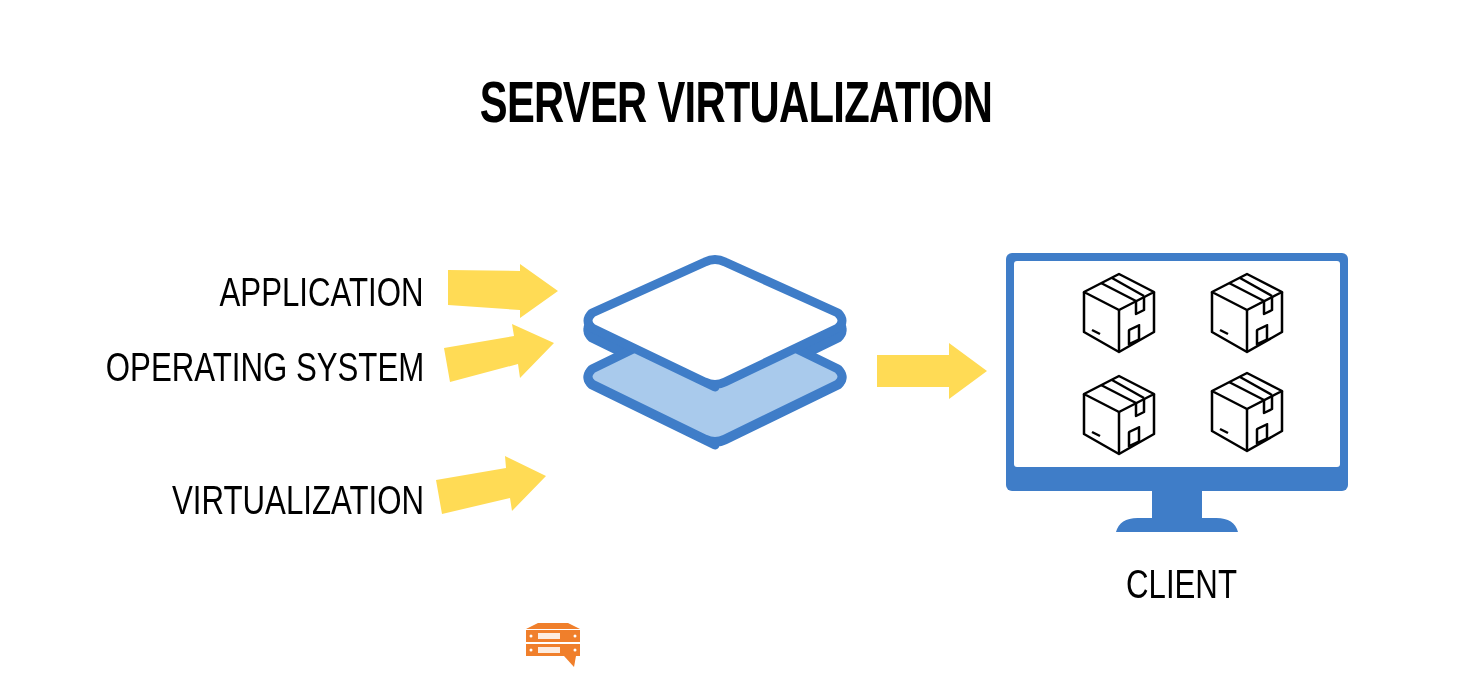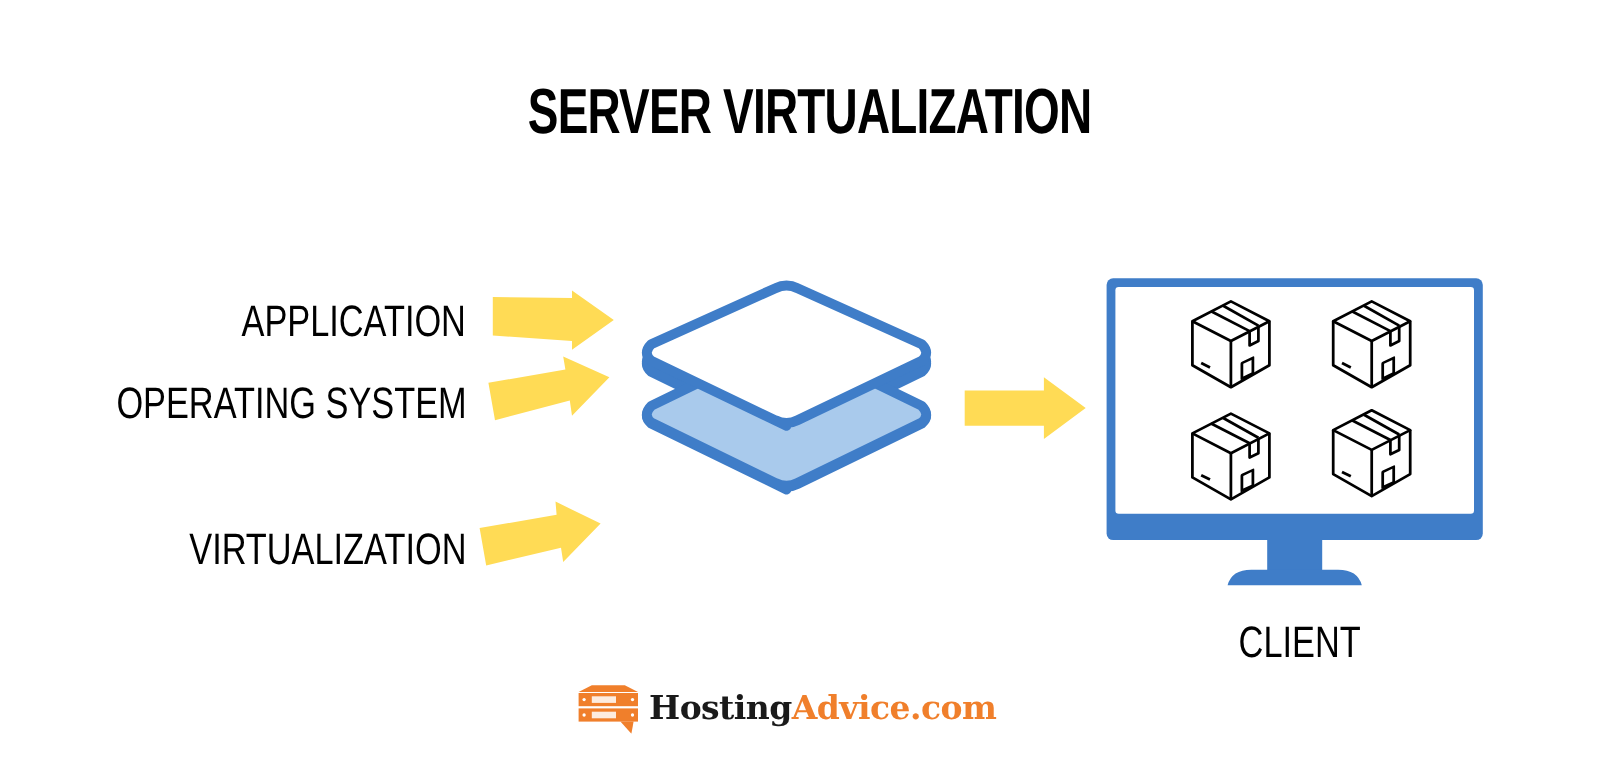--- a/index.html
+++ b/index.html
@@ -94,16 +94,13 @@
     <rect x="2" y="9" width="54" height="12" fill="#f07f2b"></rect>
     <rect x="2" y="23" width="54" height="12" fill="#f07f2b"></rect>
     <polygon points="40,35 52,35 50,46" fill="#f07f2b"></polygon>
     <rect x="14" y="12" width="22" height="6" fill="#ffffff" opacity="0.85"></rect>
     <rect x="14" y="26" width="22" height="6" fill="#ffffff" opacity="0.85"></rect>
     <circle cx="7" cy="15" r="1.5" fill="#fff"></circle>
       <circle cx="51" cy="15" r="1.5" fill="#fff"></circle>
     <circle cx="7" cy="29" r="1.5" fill="#fff"></circle>
       <circle cx="51" cy="29" r="1.5" fill="#fff"></circle>
   </svg>
-  <span class="logo-text">
-    <span class="logo-a">Hosting</span><span class="logo-b">Advice.com</span>
-  </span>
 </div>
 
 </body></html>

